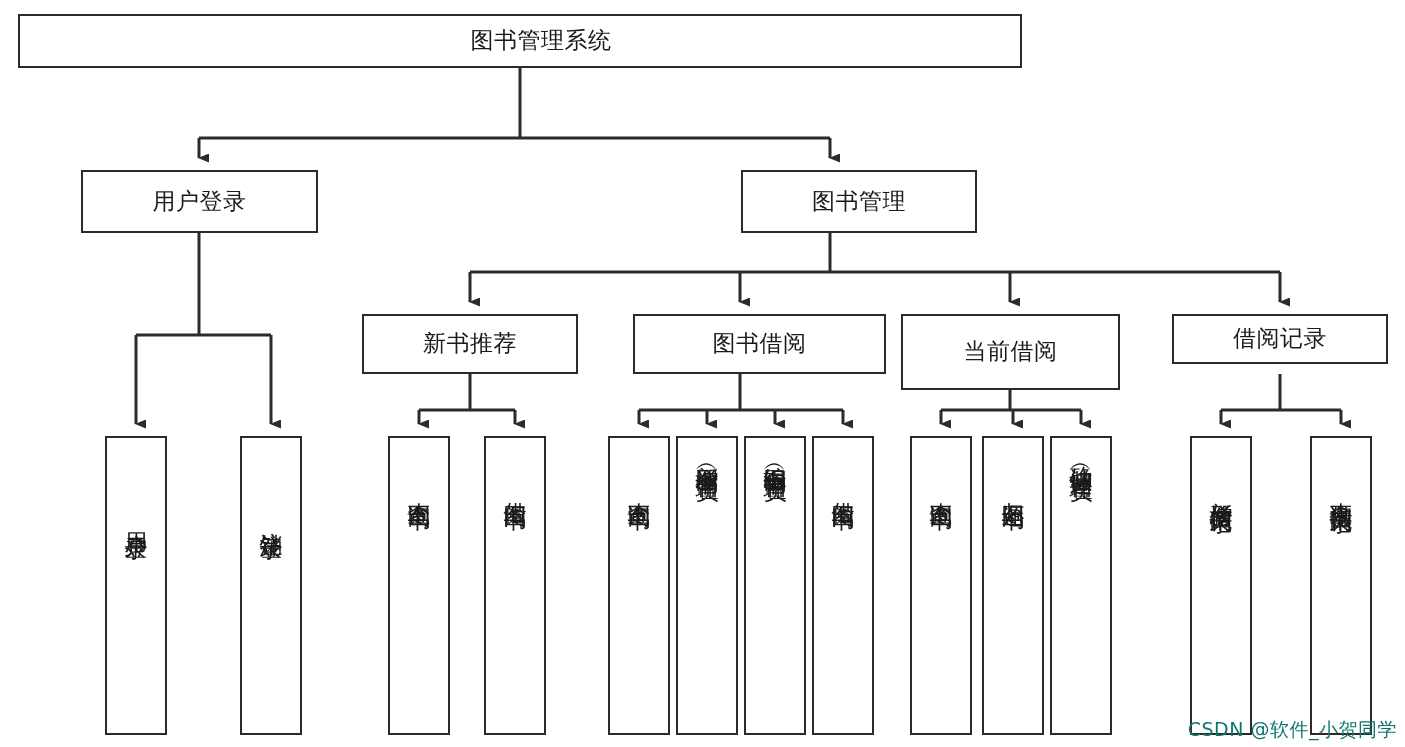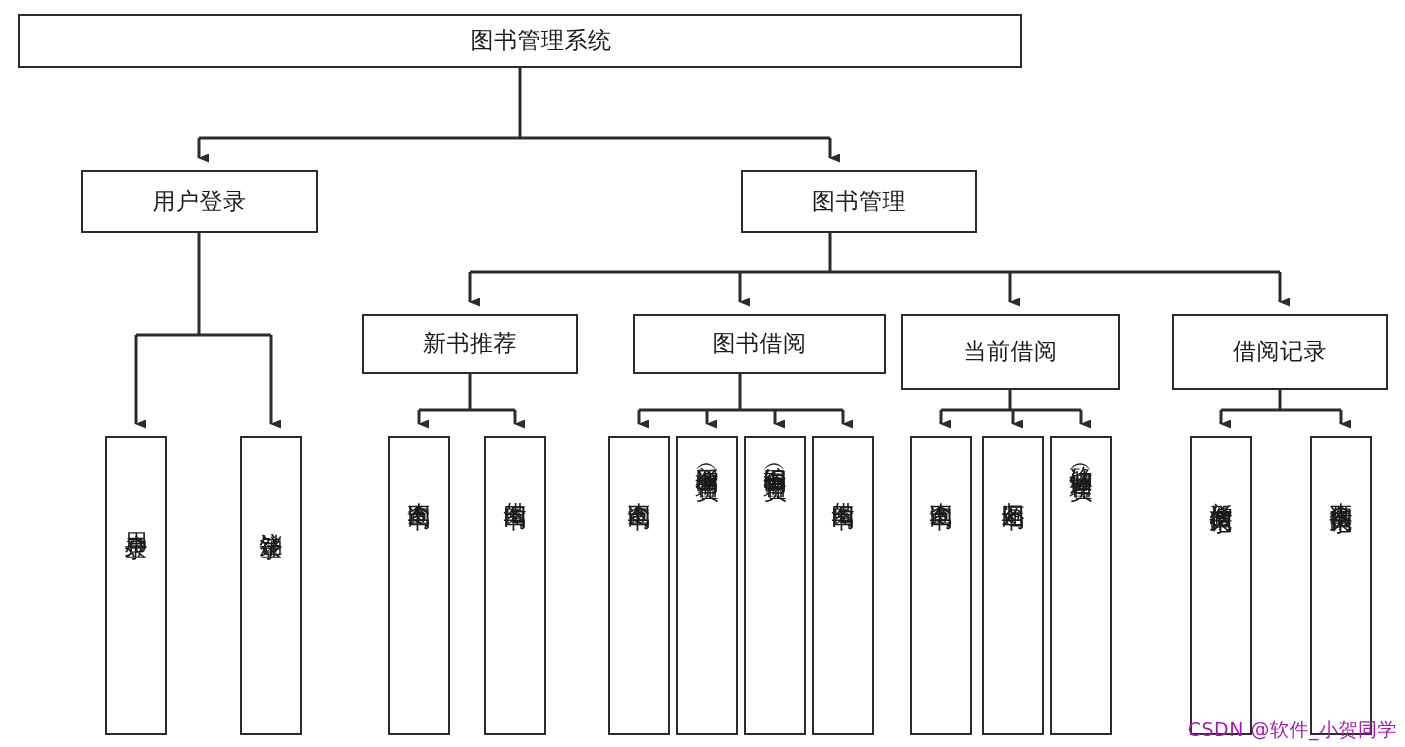--- a/index.html
+++ b/index.html
@@ -62,21 +62,21 @@
     margin-top: 40px;
   }
   .node.vert.topal .label {
     margin-top: 4px;
   }
   .watermark {
     position: absolute;
     right: 8px;
     bottom: 4px;
     font-size: 19px;
-    color: #a21caf;
+    color: #0f766e;
     letter-spacing: 0.5px;
     white-space: nowrap;
     font-family: "DejaVu Sans", "Liberation Sans", sans-serif;
   }
 </style>
 </head>
 <body>
 
 <div id="canvas">
 
@@ -143,21 +143,21 @@
 
   <div class="node horiz" id="node-l3-0" style="left: 362px; top: 314px; width: 216px; height: 60px;">
     <span class="label">新书推荐</span>
   </div>
   <div class="node horiz" id="node-l3-1" style="left: 633px; top: 314px; width: 253px; height: 60px;">
     <span class="label">图书借阅</span>
   </div>
   <div class="node horiz" id="node-l3-2" style="left: 901px; top: 314px; width: 219px; height: 76px;">
     <span class="label">当前借阅</span>
   </div>
-  <div class="node horiz" id="node-l3-3" style="left: 1172px; top: 314px; width: 216px; height: 76px;">
+  <div class="node horiz" id="node-l3-3" style="left: 1172px; top: 314px; width: 216px; height: 50px;">
     <span class="label">借阅记录</span>
   </div>
 
   <div class="node vert mid" id="node-leaf-0" style="left: 105px; top: 436px; width: 62px; height: 299px;">
     <span class="label">用户登录</span>
   </div>
   <div class="node vert mid" id="node-leaf-1" style="left: 240px; top: 436px; width: 62px; height: 299px;">
     <span class="label">注销登录</span>
   </div>
   <div class="node vert mid2" id="node-leaf-2" style="left: 388px; top: 436px; width: 62px; height: 299px;">

